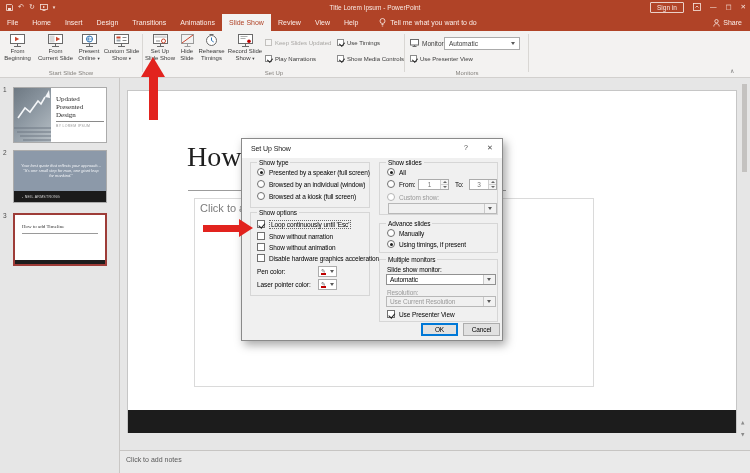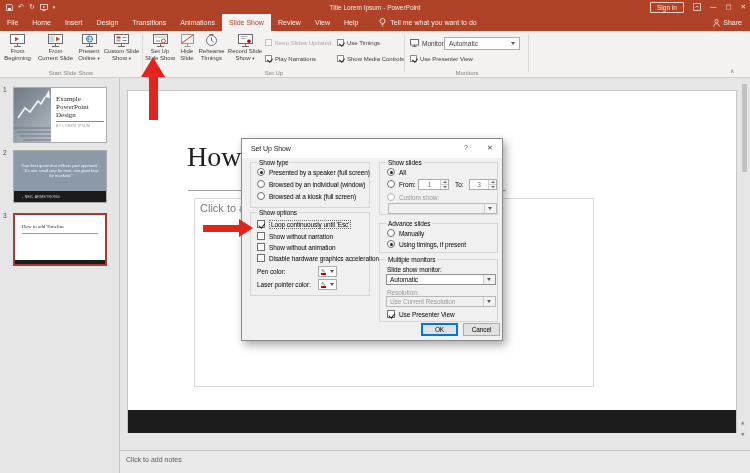--- a/index.html
+++ b/index.html
@@ -300,22 +300,22 @@
     <div class="snum" style="left:3px;top:8px">1</div>
     <div class="thumb" style="top:9px;height:56px">
       <div class="t1img">
         <svg width="37" height="54" viewBox="0 0 37 54">
             <path d="M4 30L11 20l5 4 8-11 3 3 4-7" fill="none" stroke="#F4F6F8" stroke-width="1.6"></path>
             <path d="M31 9l4-7 1 8z" fill="#F4F6F8"></path>
             <path d="M0 40h37M3 44h34M6 48h31M9 52h28" stroke="#6E7983" stroke-width="1.2"></path>
           </svg>
       </div>
       <div class="t1txt">
-        <div>Example</div>
-        <div>PowerPoint</div>
+        <div>Updated</div>
+        <div>Presented</div>
         <div>Design</div>
       </div>
       <div class="t1rule"></div>
       <div class="t1by">BY LOREM IPSUM</div>
     </div>
 
     <div class="snum" style="left:3px;top:71px">2</div>
     <div class="thumb t2" style="top:72px;height:53px">
       <div class="t2quote">Your best quote that reflects your approach... "It's one small step for man, one giant leap for mankind."</div>
       <div class="t2bar">

